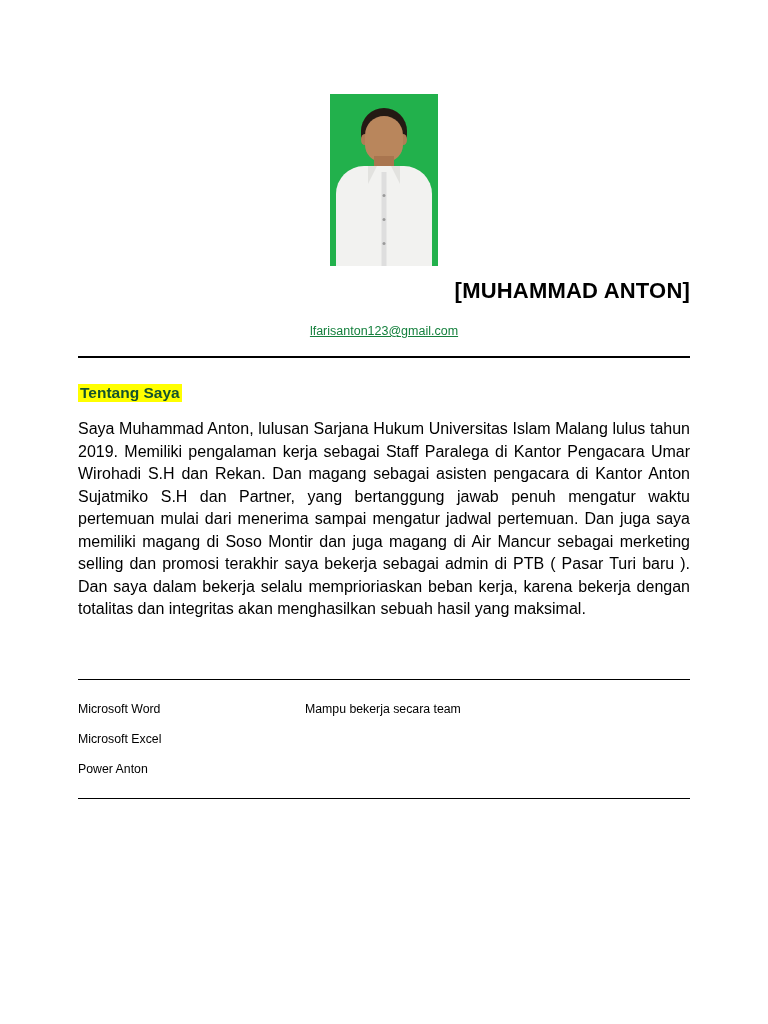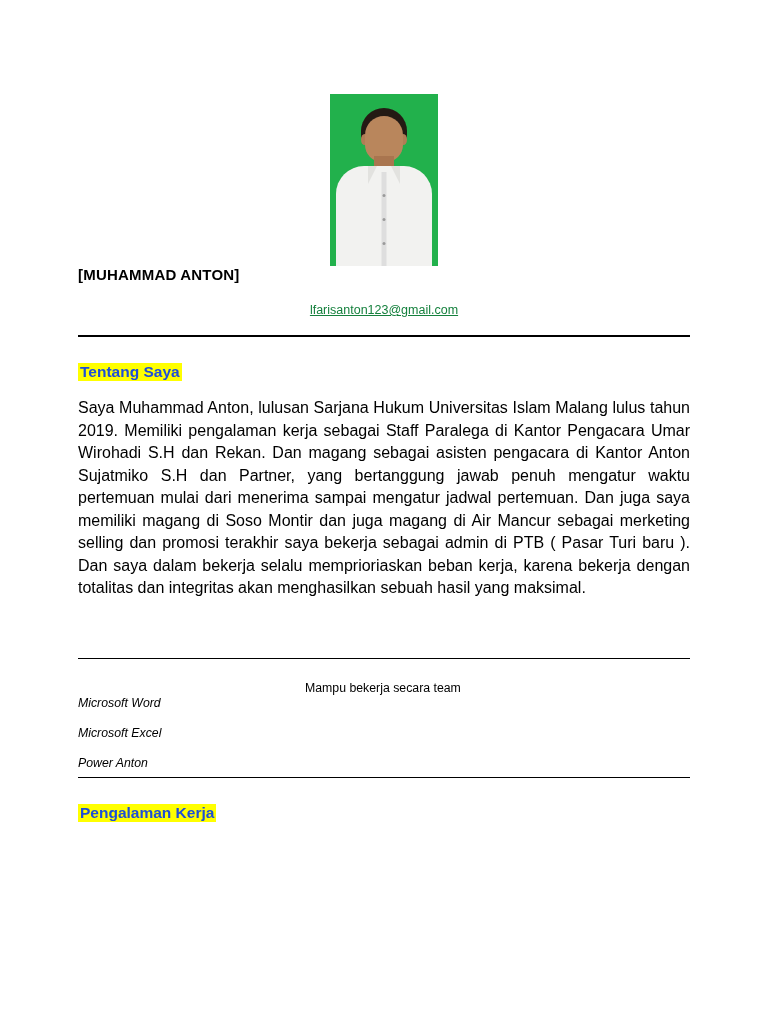--- a/index.html
+++ b/index.html
@@ -121,23 +121,24 @@
     height: 3px;
     border-radius: 50%;
     background: #9a9a9a;
   }
   .photo .btn1 { top: 100px; }
   .photo .btn2 { top: 124px; }
   .photo .btn3 { top: 148px; }
 
   
   .name {
-    text-align: left;
-    font-size: 15px;
+    text-align: right;
+    font-size: 22px;
     font-weight: bold;
+    margin-top: 12px;
     letter-spacing: .2px;
   }
   .addr {
     text-align: center;
     font-size: 12.5px;
     line-height: 18px;
     margin-top: 10px;
   }
   .email-line {
     text-align: center;
@@ -154,21 +155,21 @@
     margin: 18px 0 0 0;
   }
   .rule.thin {
     border-top: 1.5px solid #000;
   }
 
   
   .section-title {
     font-size: 15.5px;
     font-weight: bold;
-    color: #1d4ed8;
+    color: #14532d;
     background: #ffff00;
     display: inline-block;
     padding: 0 2px;
     margin: 0;
   }
   .sec-head {
     margin-top: 26px;
   }
   .about-text {
     margin-top: 16px;
@@ -178,22 +179,21 @@
   }
 
   .skills-wrap {
     margin-top: 14px;
     position: relative;
     height: 86px;
   }
   .skill-col-left {
     position: absolute;
     left: 0;
-    top: 15px;
-    font-style: italic;
+    top: 0;
   }
   .skill-col-right {
     position: absolute;
     left: 227px;
     top: 0;
   }
   .skill-item {
     font-size: 12.3px;
     line-height: 30px;
   }
@@ -253,18 +253,15 @@
       <div class="skill-item">Microsoft Excel</div>
       <div class="skill-item">Power Anton</div>
     </div>
     <div class="skill-col-right">
       <div class="skill-item">Mampu bekerja secara team</div>
     </div>
   </div>
 
   <hr class="rule thin">
 
-  <div class="sec-head">
-    <span class="section-title">Pengalaman Kerja</span>
-  </div>
 
 
 </div>
 
 </body></html>

